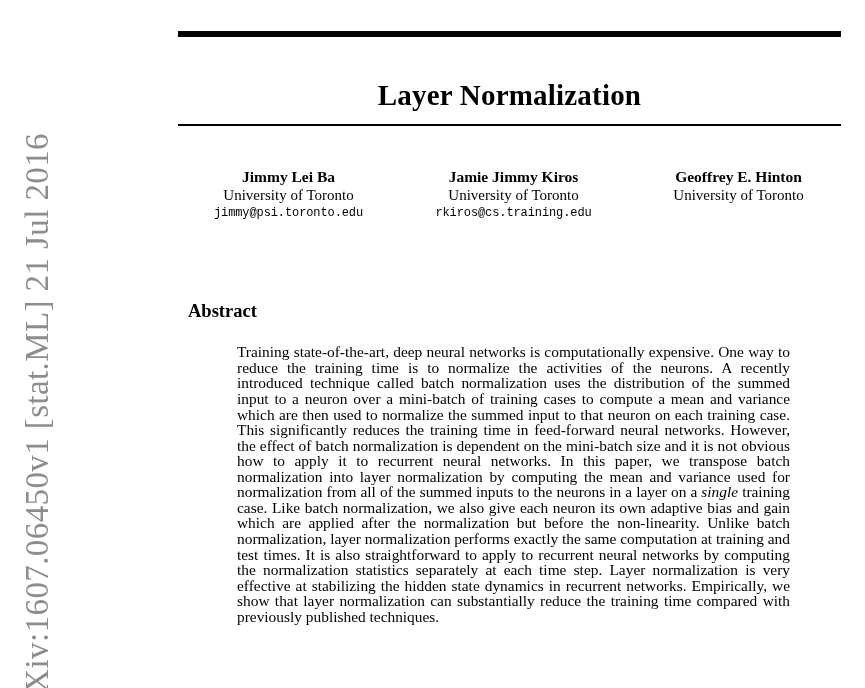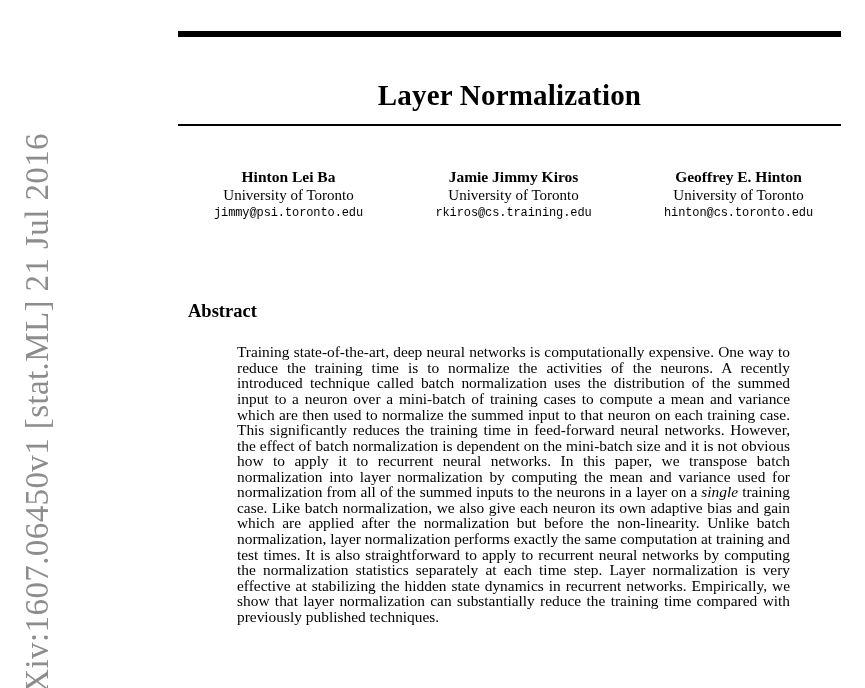--- a/index.html
+++ b/index.html
@@ -155,35 +155,34 @@
 
     <div class="rule-thick"></div>
 
     <h1 id="paper-title">Layer Normalization</h1>
 
     <div class="rule-thin"></div>
 
     <div id="authors">
 
       <div class="author-col">
-        <span class="author-name">Hinton Lei Ba</span>
+        <span class="author-name">Jimmy Lei Ba</span>
         <span class="author-affil">University of Toronto</span>
         <span class="author-email">jimmy@psi.toronto.edu</span>
       </div>
 
       <div class="author-col">
         <span class="author-name">Jamie Jimmy Kiros</span>
         <span class="author-affil">University of Toronto</span>
         <span class="author-email">rkiros@cs.training.edu</span>
       </div>
 
       <div class="author-col">
         <span class="author-name">Geoffrey E. Hinton</span>
         <span class="author-affil">University of Toronto</span>
-        <span class="author-email">hinton@cs.toronto.edu</span>
       </div>
 
     </div>
 
     <h2 id="abstract-heading">Abstract</h2>
 
     <p id="abstract-body"><span>Training state-of-the-art, deep neural networks is computationally expensive. One way to reduce the training time is to normalize the activities of the neurons. A recently introduced technique called batch normalization uses the distribution of the summed input to a neuron over a mini-batch of training cases to compute a mean and variance which are then used to normalize the summed input to that neuron on each training case. This significantly reduces the training time in feed-forward neural networks. However, the effect of batch normalization is dependent on the mini-batch size and it is not obvious how to apply it to recurrent neural networks. In this paper, we transpose batch normalization into layer normalization by computing the mean and variance used for normalization from all of the summed inputs to the neurons in a layer on a </span><span class="em">single</span><span> training case. Like batch normalization, we also give each neuron its own adaptive bias and gain which are applied after the normalization but before the non-linearity. Unlike batch normalization, layer normalization performs exactly the same computation at training and test times. It is also straightforward to apply to recurrent neural networks by computing the normalization statistics separately at each time step. Layer normalization is very effective at stabilizing the hidden state dynamics in recurrent networks. Empirically, we show that layer normalization can substantially reduce the training time compared with previously published techniques.</span></p>
 
   </div>
 </div>

